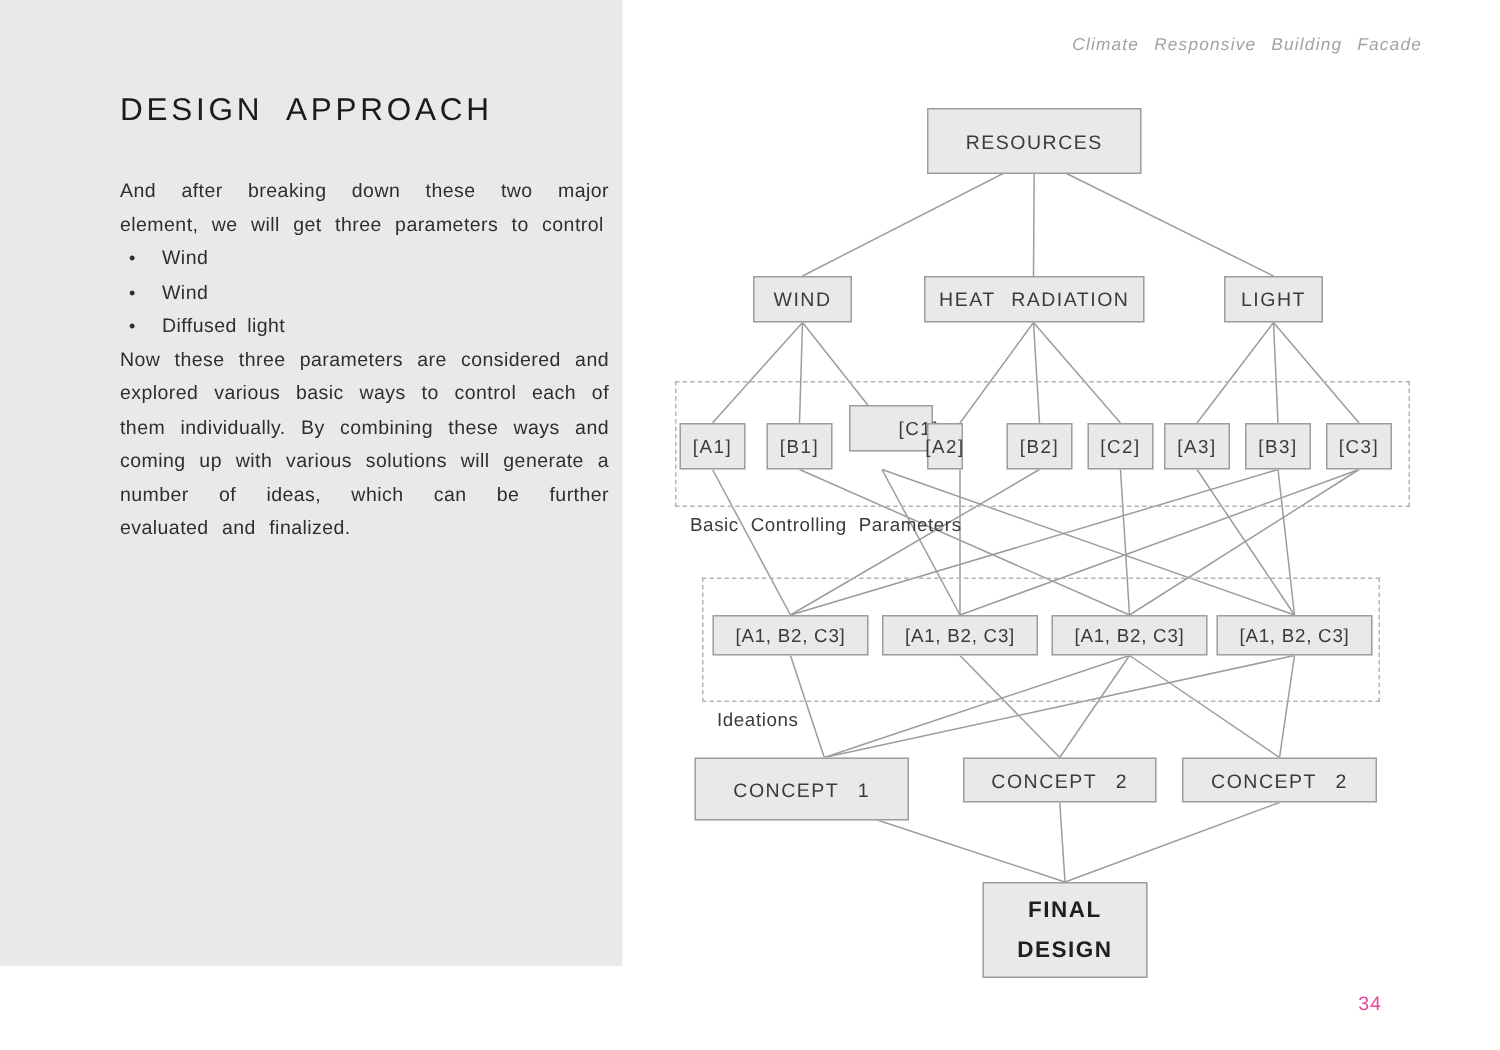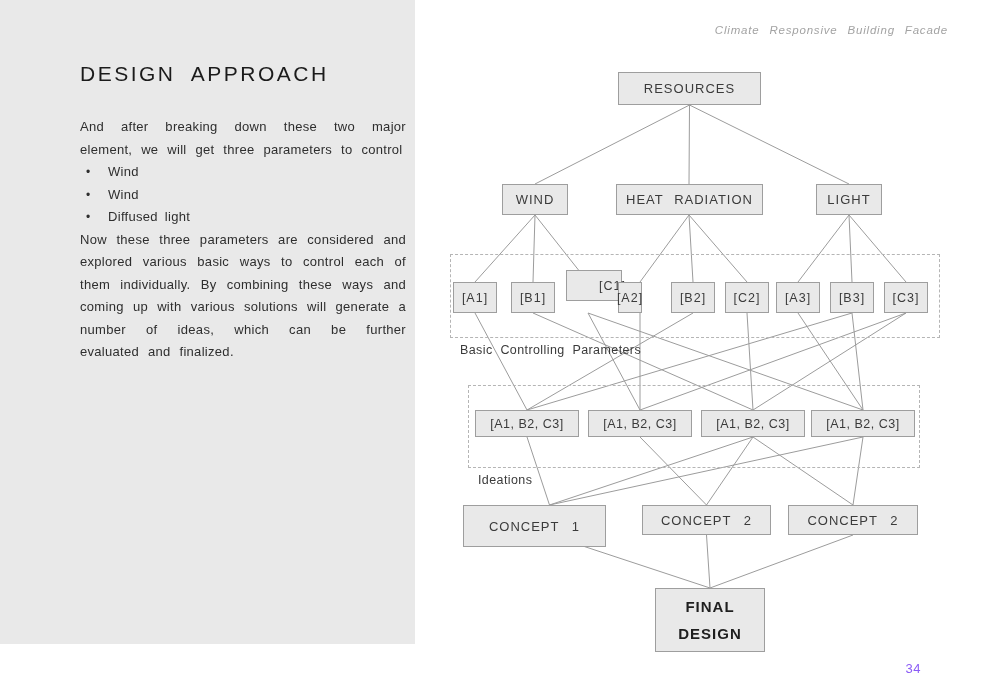--- a/index.html
+++ b/index.html
@@ -42,21 +42,21 @@
   .dnode-main     { font-size:13px; letter-spacing:1px; word-spacing:6px; }
   .dnode-param    { font-size:12.5px; letter-spacing:1px; }
   .dnode-ideation { font-size:12.5px; letter-spacing:0.5px; }
   .dnode-concept  { font-size:13px; letter-spacing:1px; word-spacing:8px; }
   .dnode-final    { font-size:15px; font-weight:bold; color:#1f1f1f;
                     text-align:center; line-height:1.8; letter-spacing:1px; padding:0 14px; }
 
   .dgroup { position:absolute; border:1px dashed #b5b5b5; }
   .dgroup-label { position:absolute; font-size:12.5px; color:#3a3a3a; letter-spacing:0.4px; word-spacing:4px; }
 
-  .page-number { position:absolute; right:79px; bottom:24px; font-size:13px; color:#8b5cf6; letter-spacing:0.5px; }
+  .page-number { position:absolute; right:79px; bottom:24px; font-size:13px; color:#ec4899; letter-spacing:0.5px; }
 </style>
 </head>
 <body>
 
 <div class="page">
 
   <aside class="left-panel">
     <div class="left-inner">
       <h1 class="page-title">DESIGN APPROACH</h1>
       <p class="body-copy">And after breaking down these two major element, we will get three parameters to control</p>
@@ -114,21 +114,21 @@
       <line x1="863" y1="437" x2="853" y2="505"></line>
       <line x1="549.5" y1="535" x2="710" y2="588"></line>
       <line x1="706.5" y1="535" x2="710" y2="588"></line>
       <line x1="853" y1="535" x2="710" y2="588"></line>
     </svg>
   <div id="nodes">
       <div class="dgroup" style="left: 450px; top: 254px; width: 490px; height: 84px;"></div>
       <div class="dgroup-label" style="left: 460px; top: 343px;">Basic Controlling Parameters</div>
       <div class="dgroup" style="left: 468px; top: 385px; width: 452px; height: 83px;"></div>
       <div class="dgroup-label" style="left: 478px; top: 473px;">Ideations</div>
-      <div class="dnode dnode-main" style="left: 618px; top: 72px; width: 143px; height: 33px; text-align: center;">RESOURCES</div>
+      <div class="dnode dnode-main" style="left: 618px; top: 72px; width: 143px; height: 44px; text-align: center;">RESOURCES</div>
       <div class="dnode dnode-main" style="left: 502px; top: 184px; width: 66px; height: 31px;">WIND</div>
       <div class="dnode dnode-main" style="left: 616px; top: 184px; width: 147px; height: 31px;">HEAT RADIATION</div>
       <div class="dnode dnode-main" style="left: 816px; top: 184px; width: 66px; height: 31px;">LIGHT</div>
       <div class="dnode dnode-param" style="left: 453px; top: 282px; width: 44px; height: 31px;">[A1]</div>
       <div class="dnode dnode-param" style="left: 511px; top: 282px; width: 44px; height: 31px;">[B1]</div>
       <div class="dnode dnode-param" style="left: 566px; top: 270px; width: 56px; height: 31px; padding-left: 37px;">[C1]</div>
       <div class="dnode dnode-param" style="left: 618px; top: 282px; width: 24px; height: 31px;">[A2]</div>
       <div class="dnode dnode-param" style="left: 671px; top: 282px; width: 44px; height: 31px;">[B2]</div>
       <div class="dnode dnode-param" style="left: 725px; top: 282px; width: 44px; height: 31px;">[C2]</div>
       <div class="dnode dnode-param" style="left: 776px; top: 282px; width: 44px; height: 31px;">[A3]</div>

